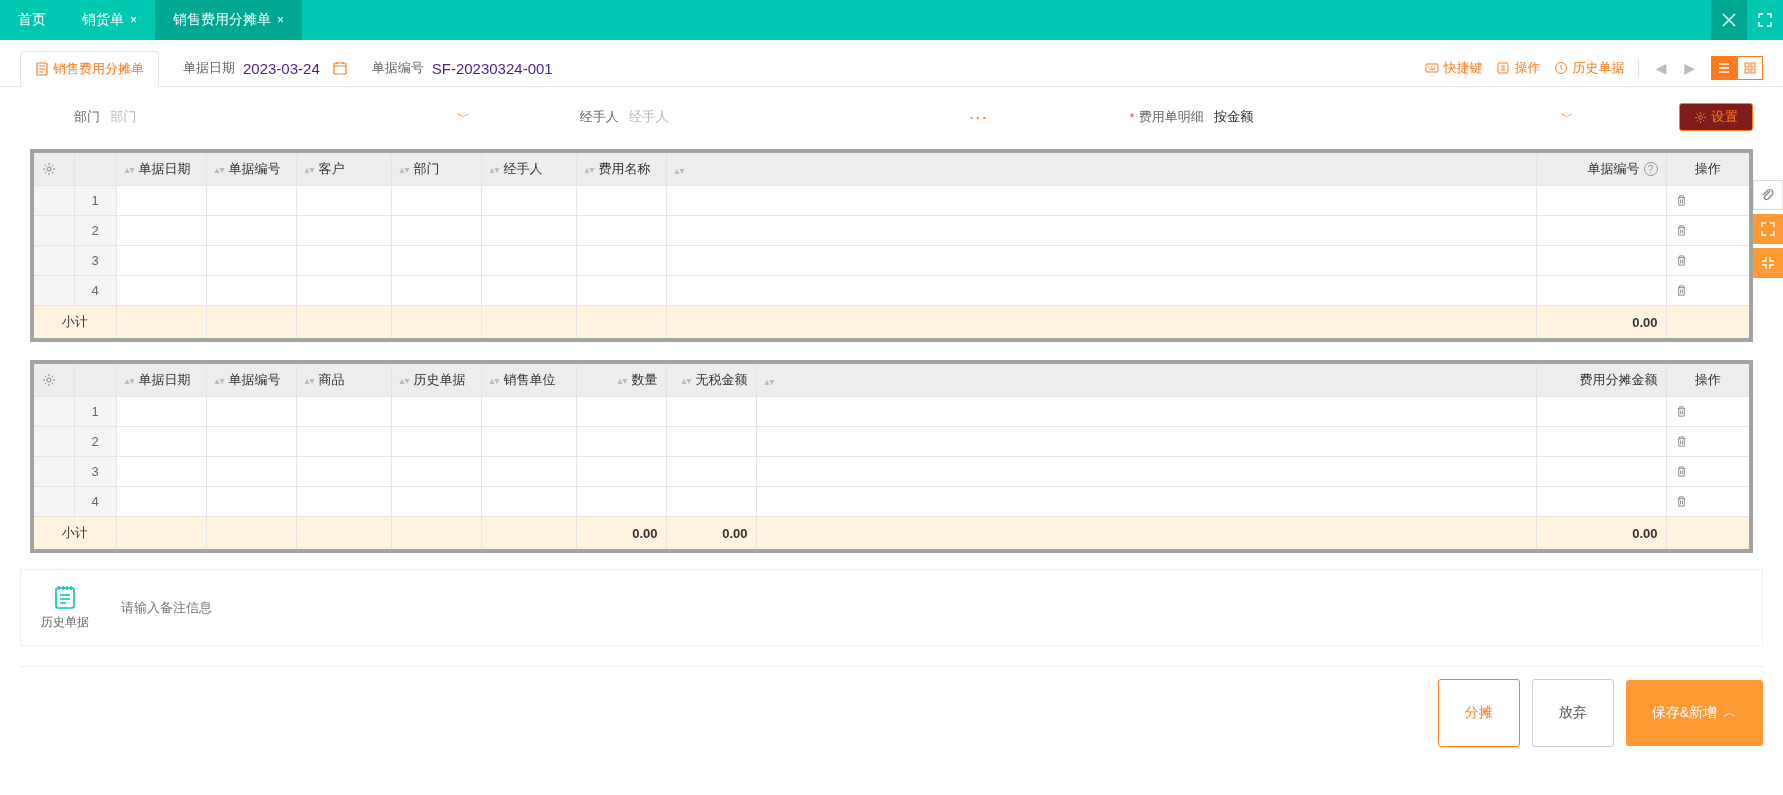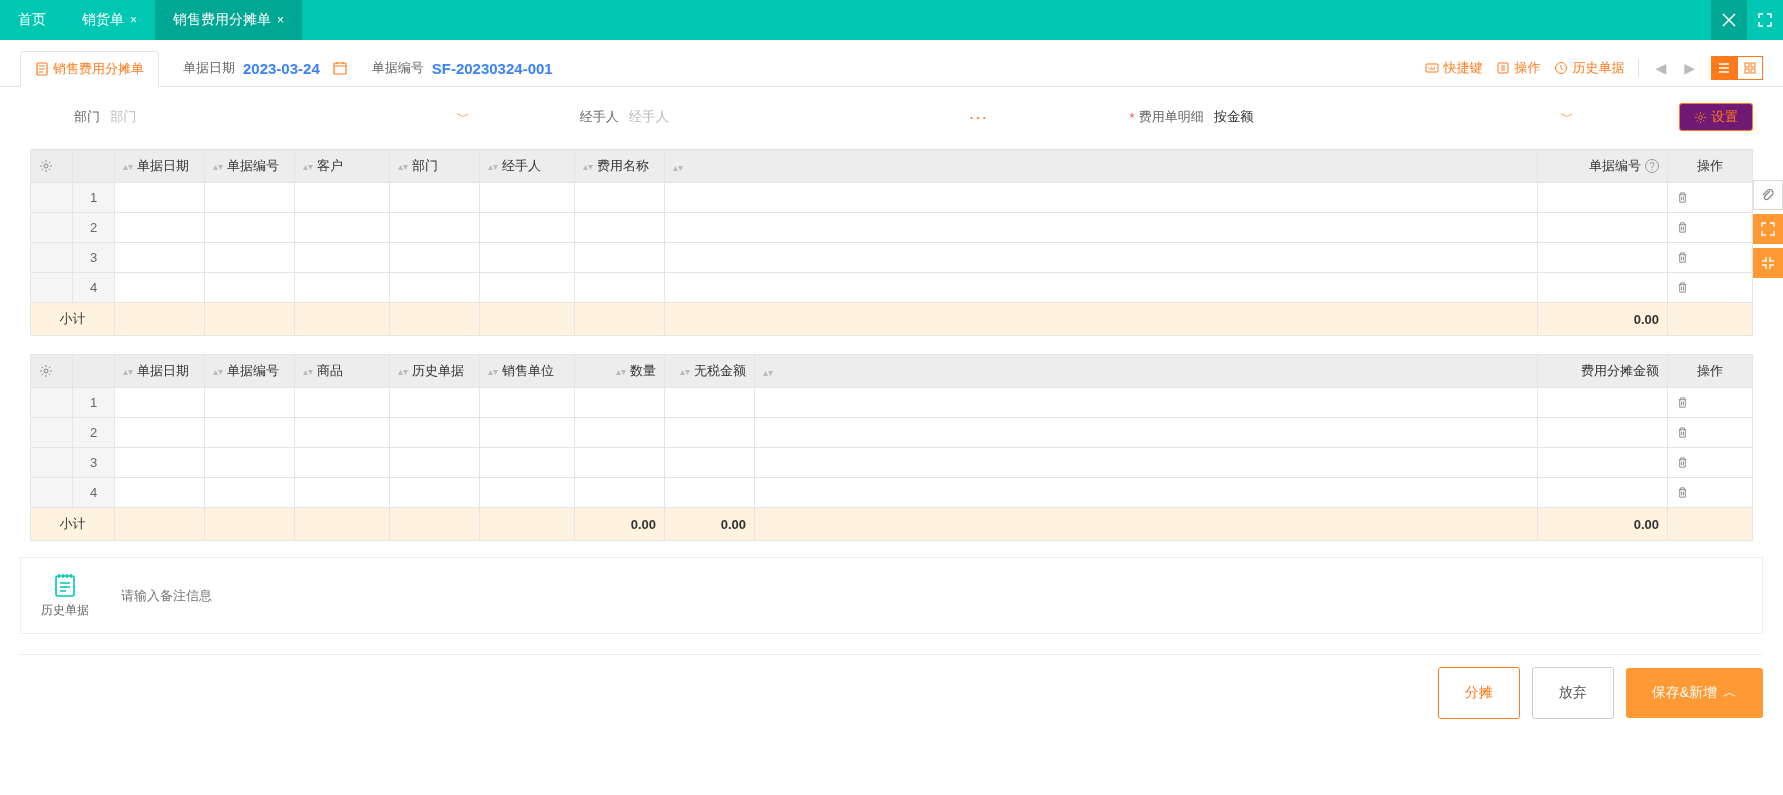--- a/index.html
+++ b/index.html
@@ -13,70 +13,70 @@
 .topbar-right { margin-left: auto; display: flex; align-items: center; }
 .topbar-icon { width: 36px; height: 40px; display: flex; align-items: center; justify-content: center; color: #fff; cursor: pointer; }
 .topbar-icon.close-btn { background: #00a894; }
 
 
 .header-row { padding: 10px 20px 0 20px; display: flex; align-items: center; position: relative; border-bottom: 1px solid #e5e5e5; }
 .doc-tab { background: #fff; border: 1px solid #e5e5e5; border-bottom: 1px solid #fff; padding: 8px 14px; border-radius: 4px 4px 0 0; color: #ff7a1a; display: flex; align-items: center; gap: 4px; position: relative; top: 1px; }
 .doc-icon { color: #ff7a1a; font-size: 14px; }
 .header-field { display: flex; align-items: center; margin-left: 24px; gap: 8px; }
 .header-field .label { color: #666; font-size: 13px; }
-.header-field .value { color: #3b82f6; font-size: 15px; font-weight: bold; }
+.header-field .value { color: #4c1d95; font-size: 15px; }
 .date-icon { color: #ff7a1a; margin-left: 4px; }
 .header-actions { margin-left: auto; display: flex; align-items: center; gap: 14px; color: #ff7a1a; font-size: 13px; }
 .header-actions .item { display: flex; align-items: center; gap: 4px; cursor: pointer; }
 .header-actions .sep { width: 1px; height: 18px; background: #ddd; }
 .nav-arrow { color: #bbb; cursor: pointer; padding: 0 2px; font-size: 14px;}
 .view-toggle { width: 26px; height: 24px; border: 1px solid #ff7a1a; display: flex; align-items: center; justify-content: center; cursor: pointer; }
 .view-toggle.active { background: #ff7a1a; color: #fff; }
 .view-toggle.inactive { color: #ff7a1a; background: #fff; }
 
 
 .form-row { padding: 16px 30px 10px 30px; display: flex; align-items: center; }
 .form-group { display: flex; align-items: center; }
 .form-group .label { color: #666; width: auto; text-align: right; margin-right: 10px; }
 .form-group .req { color: #ff4d4f; margin-right: 4px; }
 .form-input { border: none; border-bottom: 1px solid transparent; padding: 4px 0; min-width: 280px; color: #333; }
 .form-input::placeholder { color: #bbb; }
 .form-input-wrap { position: relative; display: flex; align-items: center; }
 .chevron { color: #ff7a1a; margin-left: 6px; cursor: pointer; }
 .dots { color: #ff7a1a; margin-left: 6px; cursor: pointer; font-weight: bold; letter-spacing: 2px; }
-.settings-btn { border: 1px solid #ff7a1a; color: #ff7a1a; background: #701a75; padding: 4px 14px; border-radius: 3px; cursor: pointer; display: flex; align-items: center; gap: 4px; }
+.settings-btn { border: 1px solid #ff7a1a; color: #ff7a1a; background: #7f1d1d; padding: 4px 14px; border-radius: 3px; cursor: pointer; display: flex; align-items: center; gap: 4px; }
 
 
 .section { padding: 0 30px; margin-top: 8px; }
 .section-header { display: flex; align-items: center; margin-bottom: 6px; }
 .section-title { color: #ff7a1a; font-size: 13px; }
 .section-btn { margin-left: auto; background: #ff9933; color: #fff; border: none; padding: 6px 16px; border-radius: 2px; cursor: pointer; font-size: 13px; }
 
 
-.tbl { width: 100%; border-collapse: collapse; border: 1px solid #a3a3a3; table-layout: fixed; padding-left: 36px; }
+.tbl { width: 100%; border-collapse: collapse; border: 4px solid #a3a3a3; table-layout: fixed; padding-left: 36px; }
 .tbl th, .tbl td { border: 1px solid #e5e5e5; padding: 7px 8px; font-size: 13px; text-align: left; height: 30px; background: #fff; }
 .tbl th { background: #ededed; color: #333; font-weight: normal; position: relative; }
 .tbl th.center, .tbl td.center { text-align: center; }
 .tbl th.right, .tbl td.right { text-align: right; }
 .tbl .rownum { text-align: center; color: #666; background: #f5f5f5; }
 .tbl .subtotal td { background: #fff3e0; }
 .sort-icon { color: #bbb; font-size: 10px; margin-right: 4px; display: inline-flex; flex-direction: column; line-height: 6px; }
 .gear-icon { color: #888; cursor: pointer; }
 .trash-icon { color: #888; cursor: pointer; }
 .help-icon { display:inline-block; width:14px; height:14px; border:1px solid #999; border-radius:50%; font-size:10px; line-height:13px; text-align:center; color:#999; margin-left:4px;}
 
 
 .remarks-box { margin: 16px 20px 0 20px; border: 1px solid #eee; padding: 14px 20px; display: flex; align-items: center; gap: 24px; background: #fff; }
 .remarks-left { display: flex; flex-direction: column; align-items: center; gap: 4px; color: #666; font-size: 12px; }
 .remarks-icon { color: #00c7b1; font-size: 24px; }
 .remarks-input { flex: 1; border: none; padding: 8px; color: #999; font-size: 13px; }
 
 
 .footer { margin: 20px 20px 0 20px; border-top: 1px solid #eee; padding: 12px 0; display: flex; justify-content: flex-end; align-items: center; gap: 12px; }
-.btn { padding: 16px 26px; border-radius: 3px; font-size: 14px; cursor: pointer; }
+.btn { padding: 24px 26px; border-radius: 3px; font-size: 14px; cursor: pointer; }
 .btn-outline-primary { border: 1px solid #ff7a1a; color: #ff7a1a; background: #fff; }
 .btn-outline { border: 1px solid #ccc; color: #555; background: #fff; }
 .btn-primary { border: none; background: #ff9933; color: #fff; display: flex; align-items: center; gap: 6px; }
 
 
 .side-rail { position: absolute; right: 0; top: 180px; width: 30px; }
 .rail-item { width: 30px; height: 30px; display: flex; align-items: center; justify-content: center; margin-bottom: 4px; cursor: pointer; }
 .rail-item.orange { background: #ff9933; color: #fff; }
 .rail-item.gray { background: #fff; color: #888; border: 1px solid #ddd; }
 

